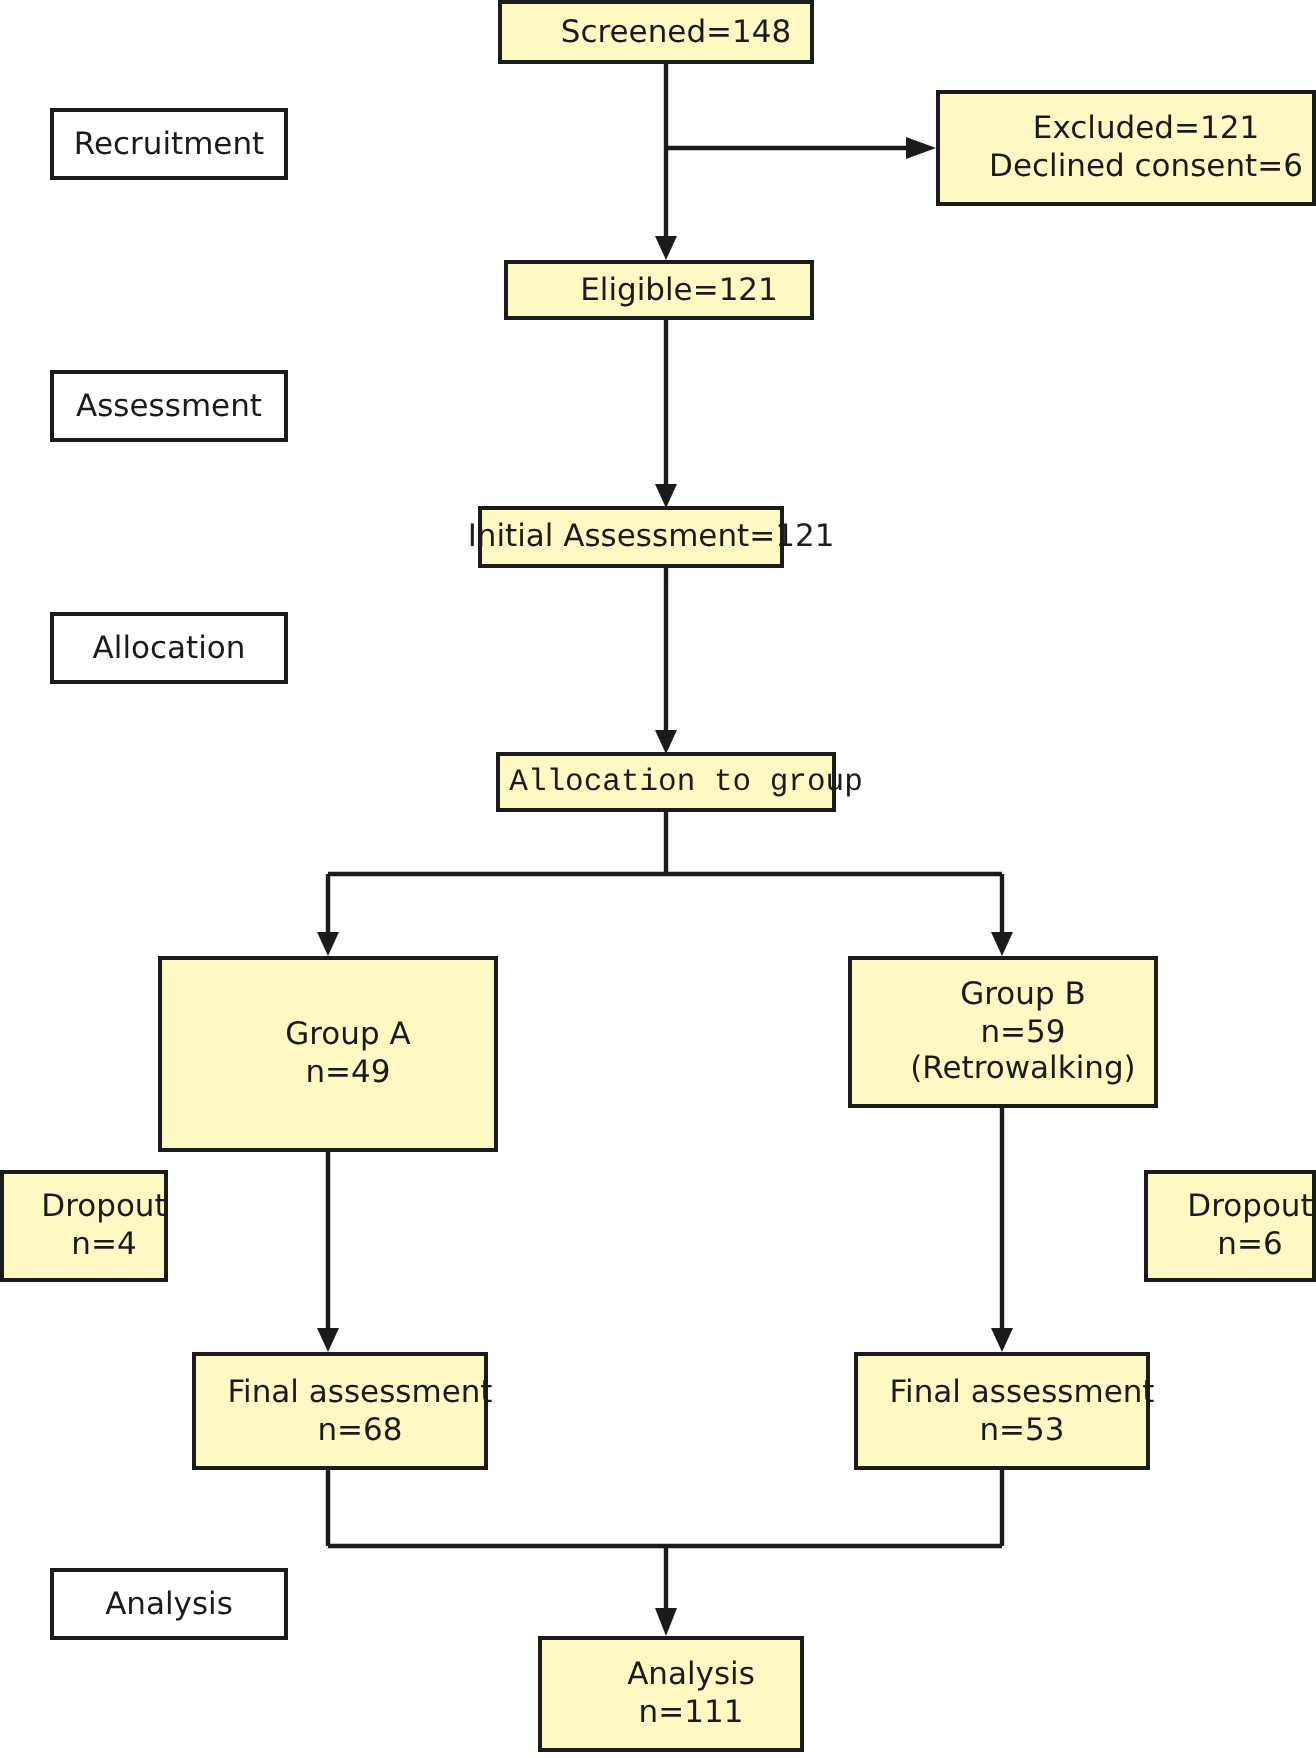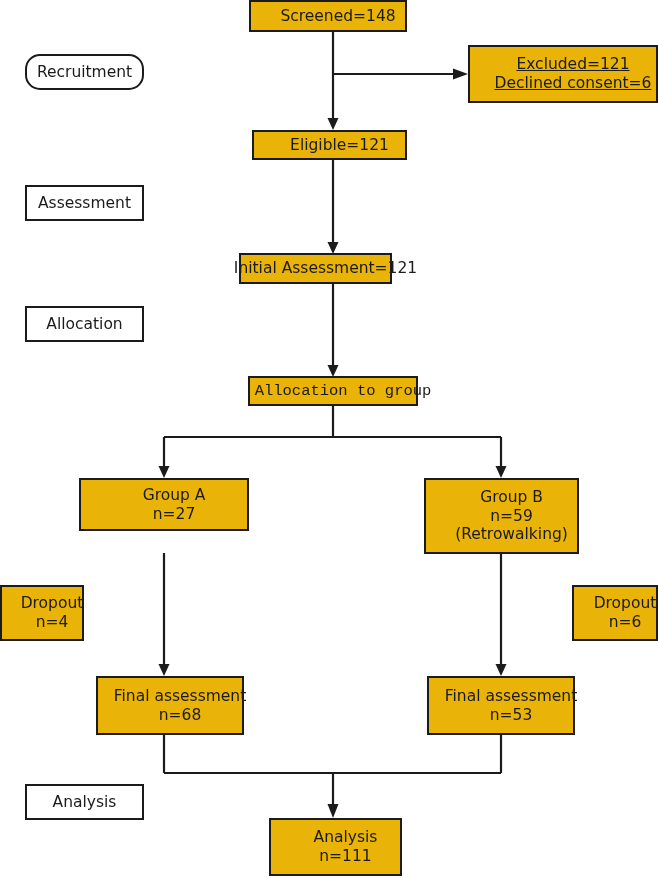--- a/index.html
+++ b/index.html
@@ -13,21 +13,21 @@
     height: 879px;
     background: #ffffff;
     font-family: "DejaVu Sans", sans-serif;
     color: #1b1b1b;
     overflow: hidden;
   }
   .node {
     position: absolute;
     box-sizing: border-box;
     border: 2px solid #1b1b1b;
-    background: #eab308;
+    background: #fef9c3;
     display: flex;
     flex-direction: column;
     align-items: center;
     justify-content: center;
     text-align: center;
     line-height: 1.22;
     font-size: 15.5px;
     z-index: 3;
     padding-left: 20px;
   }
@@ -96,61 +96,61 @@
     <line x1="501" y1="553" x2="501" y2="668"></line>
     <polygon points="501,676 495.5,664 506.5,664"></polygon>
 
     <line x1="164" y1="735" x2="164" y2="773"></line>
     <line x1="501" y1="735" x2="501" y2="773"></line>
     <line x1="164" y1="773" x2="501" y2="773"></line>
     <line x1="333" y1="773" x2="333" y2="808" stroke-width="1.7"></line>
     <polygon points="333,818 327.5,804 338.5,804"></polygon>
   </svg>
 
-  <div class="stage" style="left:25px; top:54px; width:119px; height:36px;border-radius:15px;">
+  <div class="stage" style="left:25px; top:54px; width:119px; height:36px;">
     <span>Recruitment</span>
   </div>
 
   <div class="stage" style="left:25px; top:185px; width:119px; height:36px;">
     <span>Assessment</span>
   </div>
 
   <div class="stage" style="left:25px; top:306px; width:119px; height:36px;">
     <span>Allocation</span>
   </div>
 
 
   <div class="stage" style="left:25px; top:784px; width:119px; height:36px;">
     <span>Analysis</span>
   </div>
 
   <div class="node" style="left:249px; top:0px; width:158px; height:32px;">
     <span class="line">Screened=148</span>
   </div>
 
-  <div class="node" style="left:468px; top:45px; width:190px; height:58px;text-decoration:underline;">
+  <div class="node" style="left:468px; top:45px; width:190px; height:58px;">
     <span class="line">Excluded=121</span>
     <span class="line">Declined consent=6</span>
   </div>
 
   <div class="node" style="left:252px; top:130px; width:155px; height:30px;align-items:center;">
     <span class="line">Eligible=121</span>
   </div>
 
   <div class="node" style="left:239px; top:253px; width:153px; height:31px;">
     <span class="line">Initial Assessment=121</span>
   </div>
 
   <div class="node" style="left:248px; top:376px; width:170px; height:30px;font-family:Liberation Mono, monospace;">
     <span class="line">Allocation to group</span>
   </div>
 
-  <div class="node" style="left:79px; top:478px; width:170px; height:53px;">
+  <div class="node" style="left:79px; top:478px; width:170px; height:98px;">
     <span class="line">Group A</span>
-    <span class="line">n=27</span>
+    <span class="line">n=49</span>
   </div>
 
   <div class="node" style="left:424px; top:478px; width:155px; height:76px;">
     <span class="line">Group B</span>
     <span class="line">n=59</span>
     <span class="line">(Retrowalking)</span>
   </div>
 
   <div class="node" style="left:0px; top:585px; width:84px; height:56px;">
     <span class="line">Dropout</span>

